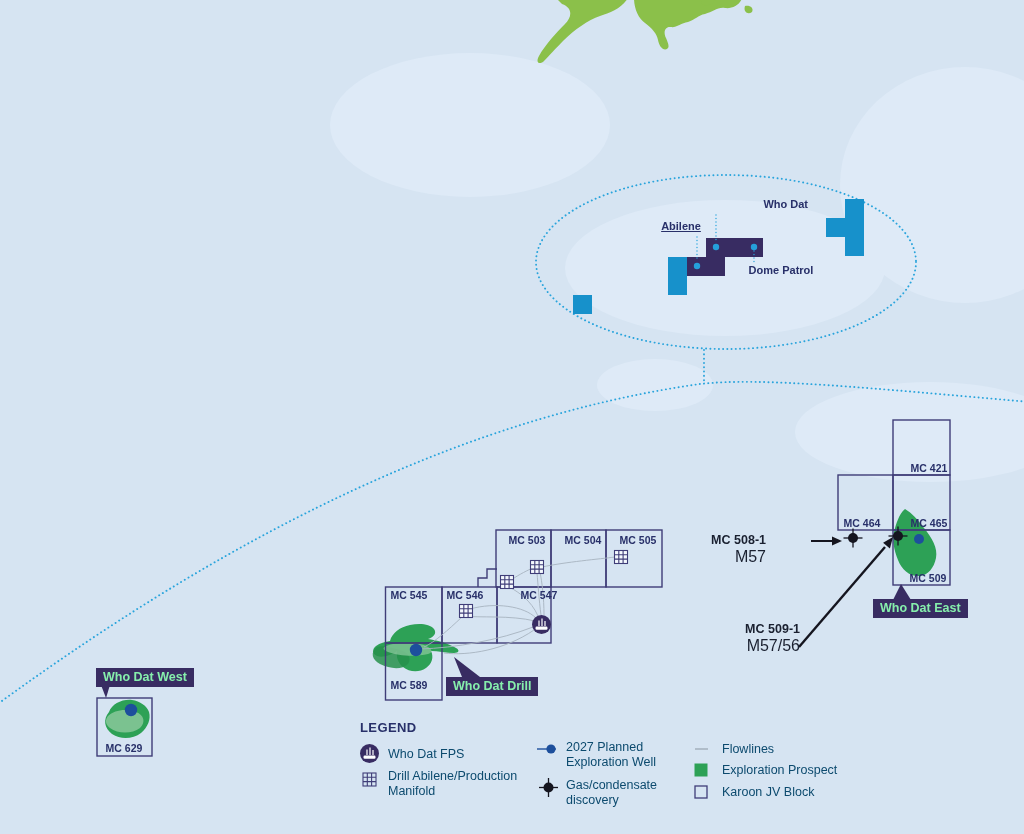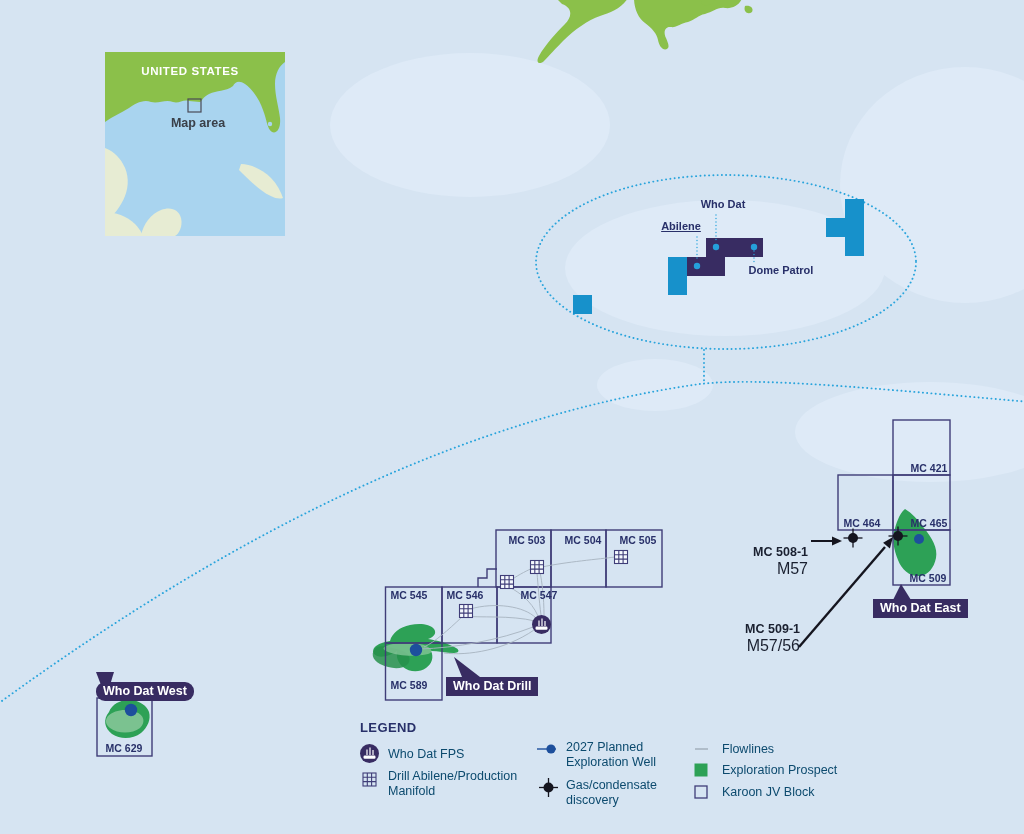--- a/index.html
+++ b/index.html
@@ -3,21 +3,21 @@
 <meta charset="utf-8">
 <style>
   html,body{margin:0;padding:0;}
   body{width:1024px;height:834px;position:relative;overflow:hidden;
        font-family:"Liberation Sans",sans-serif;background:#d6e4f2;}
   #stage{position:absolute;left:0;top:0;width:1024px;height:834px;}
   svg text{font-family:"Liberation Sans",sans-serif;}
   .abs{position:absolute;}
   .nowrap{white-space:nowrap;}
   .cluster-label{font-size:11px;font-weight:bold;color:#283069;text-align:center;}
-  .callout{background:#382c62;color:#ffffff;font-size:12.5px;font-weight:bold;
+  .callout{background:#382c62;color:#86efac;font-size:12.5px;font-weight:bold;
            height:19px;line-height:19px;padding:0 7px;white-space:nowrap;}
   .annot{text-align:right;color:#1a2030;}
   .annot .annot-name{font-size:12.5px;font-weight:bold;display:block;}
   .annot .annot-zone{font-size:16px;display:block;margin-top:1px;}
   .legend-title{font-size:13px;font-weight:bold;color:#283069;letter-spacing:.4px;}
   .legend-text{font-size:12.5px;color:#0c4a6e;line-height:1.18;}
   .inset-title{font-size:11.5px;font-weight:bold;color:#ffffff;letter-spacing:.6px;text-align:center;}
   .inset-maparea{font-size:12.5px;font-weight:600;color:#3a4049;text-align:center;line-height:1.15;}
 </style>
 </head>
@@ -188,49 +188,33 @@
     <text x="409" y="689">MC 589</text>
     <text x="929" y="472">MC 421</text>
     <text x="862" y="527">MC 464</text>
     <text x="929" y="527">MC 465</text>
     <text x="928" y="582">MC 509</text>
     <text x="124" y="752">MC 629</text>
   </g>
 </svg>
 
 
-<div class="abs" style="left:105px;top:52px;width:180px;height:184px;">
-  <svg width="180" height="184" viewBox="0 0 180 184">
-    <rect x="0" y="0" width="180" height="184" fill="#a9d4ef"></rect>
-    <path fill="#8bc04a" d="M0,0 L180,0 L180,10 C174,14 170,22 170,32 C170,44 174,56 175,66 C176,76 172,82 167,80 C162,77 162,68 158,58 C154,46 146,36 140,32 C134,28 130,30 128,34 C120,40 112,38 104,42 C98,45 96,50 95,50 L84,49 C78,47 74,52 68,50 C60,47 54,52 46,50 C38,47 30,52 24,56 C16,61 8,64 0,70 Z"></path>
-    <circle cx="165" cy="72" r="2.2" fill="#a9d4ef"></circle>
-    <g fill="#e7ecd3">
-      <path d="M0,96 C6,98 14,104 18,112 C24,122 24,134 20,144 C16,154 10,162 4,166 L0,168 Z"></path>
-      <path d="M0,160 C10,160 22,164 30,172 C36,178 38,184 38,184 L0,184 Z"></path>
-      <path d="M36,184 C38,172 46,162 56,158 C66,154 74,158 76,166 C78,174 74,182 70,184 Z"></path>
-      <path d="M136,112 C146,112 158,118 166,126 C172,132 176,140 178,146 C172,148 164,144 156,138 C148,132 140,124 134,118 Z"></path>
-    </g>
-    <rect x="83" y="47" width="13" height="13" fill="none" stroke="#4a4a55" stroke-width="1.2"></rect>
-  </svg>
-  <div class="abs inset-title nowrap" style="left:10px;top:13px;width:150px;">UNITED STATES</div>
-  <div class="abs inset-maparea" style="left:63px;top:64px;width:60px;">Map area</div>
-</div>
-
-
-<div class="abs cluster-label nowrap" style="left:687px;top:198px;width:72px;">Who Dat</div>
+
+
+<div class="abs cluster-label nowrap" style="left:736px;top:198px;width:72px;text-align:right;">Who Dat</div>
 <div class="abs cluster-label nowrap" style="left:645px;top:220px;width:72px;text-decoration:underline;">Abilene</div>
 <div class="abs cluster-label nowrap" style="left:736px;top:264px;width:90px;">Dome Patrol</div>
 
 
-<div class="abs callout" style="left:96px;top:682px;border-radius:9px;">Who Dat West</div>
+<div class="abs callout" style="left:96px;top:668px;">Who Dat West</div>
 <div class="abs callout" style="left:446px;top:677px;">Who Dat Drill</div>
 <div class="abs callout" style="left:873px;top:599px;">Who Dat East</div>
 
 
-<div class="abs annot" style="left:718px;top:533px;width:90px;margin-top:12px;">
+<div class="abs annot" style="left:676px;top:533px;width:90px;">
   <span class="annot-name">MC 508-1</span>
   <span class="annot-zone">M57</span>
 </div>
 <div class="abs annot" style="left:710px;top:612px;width:90px;margin-top:10px;">
   <span class="annot-name">MC 509-1</span>
   <span class="annot-zone">M57/56</span>
 </div>
 
 
 <div>

